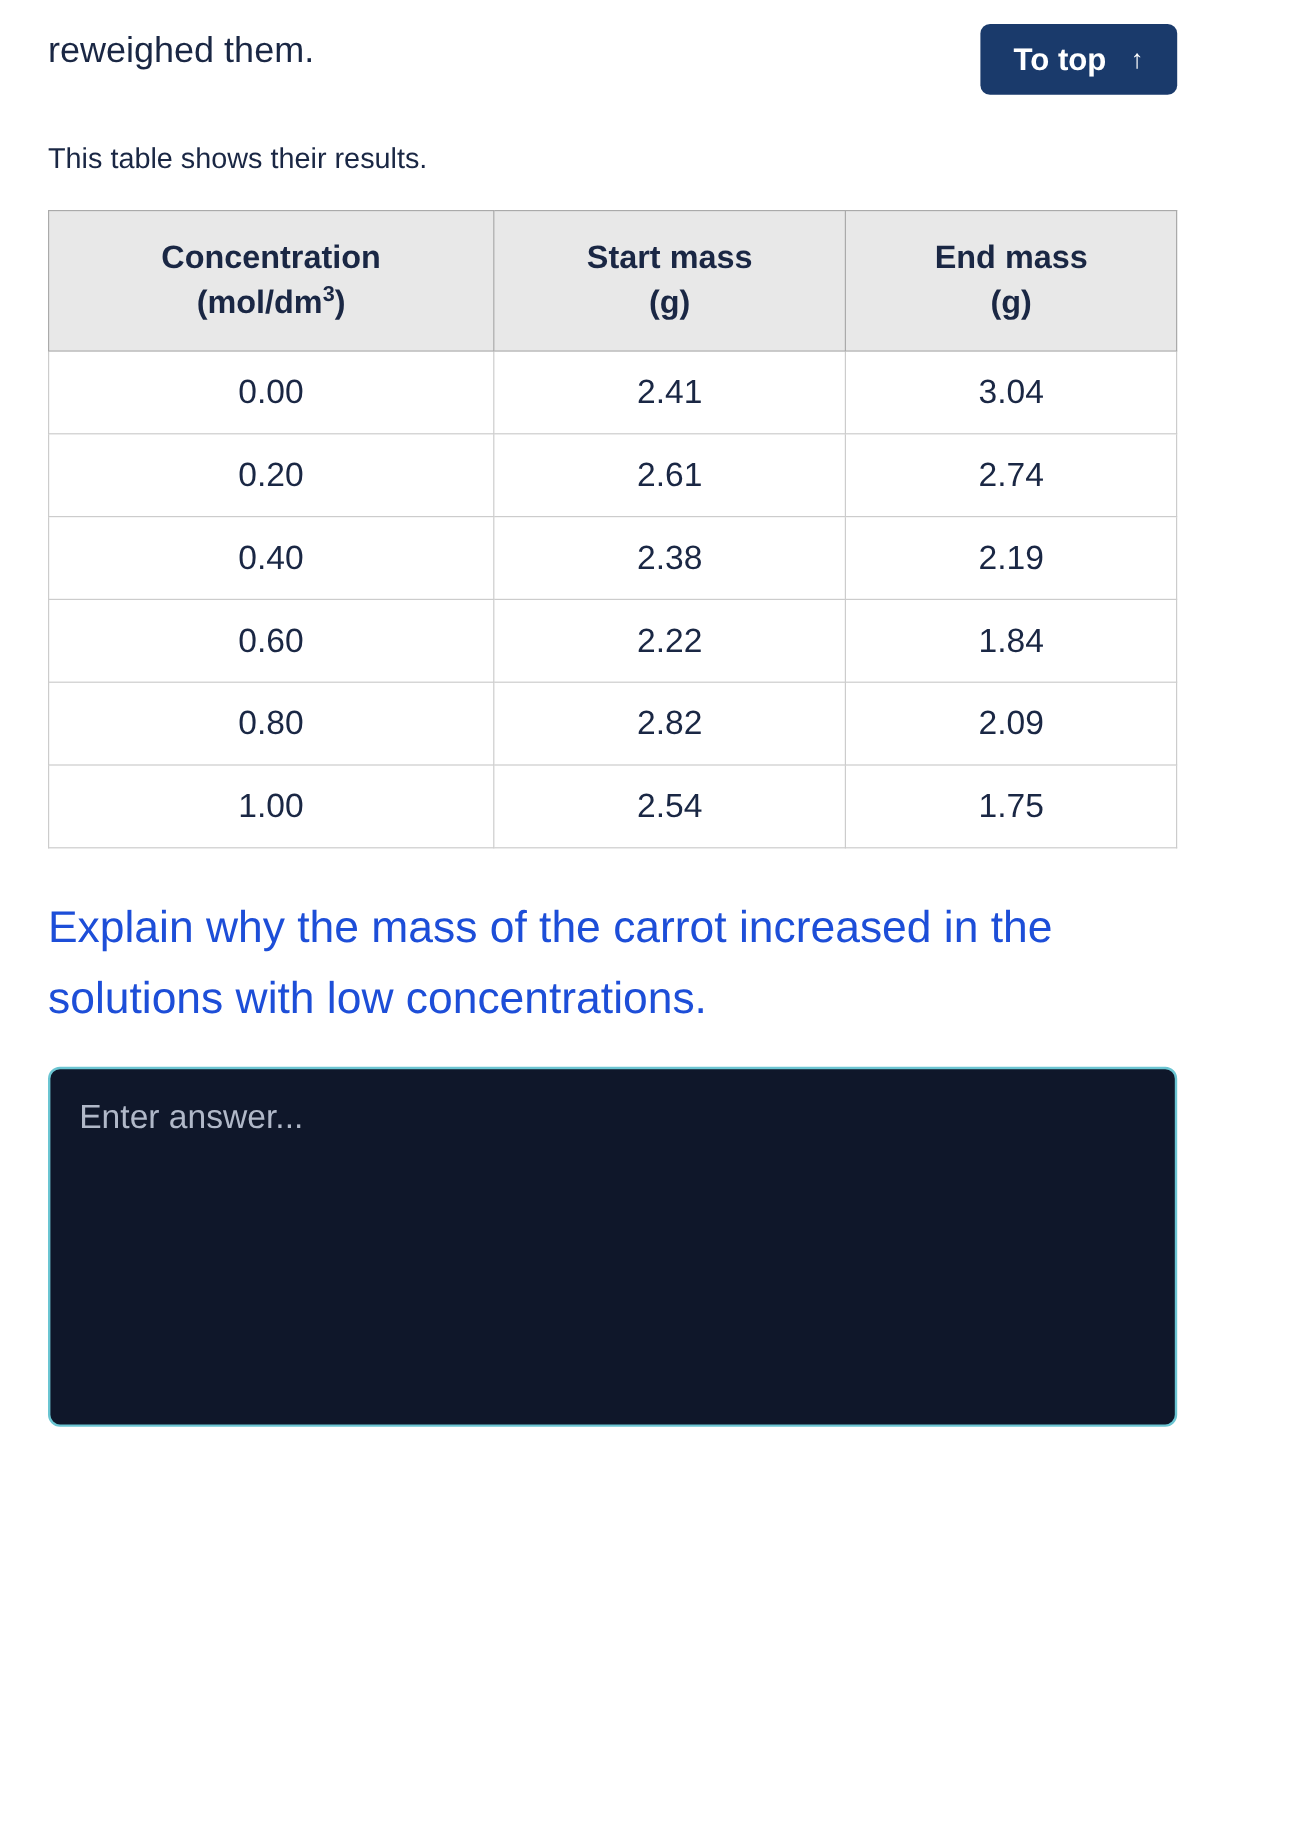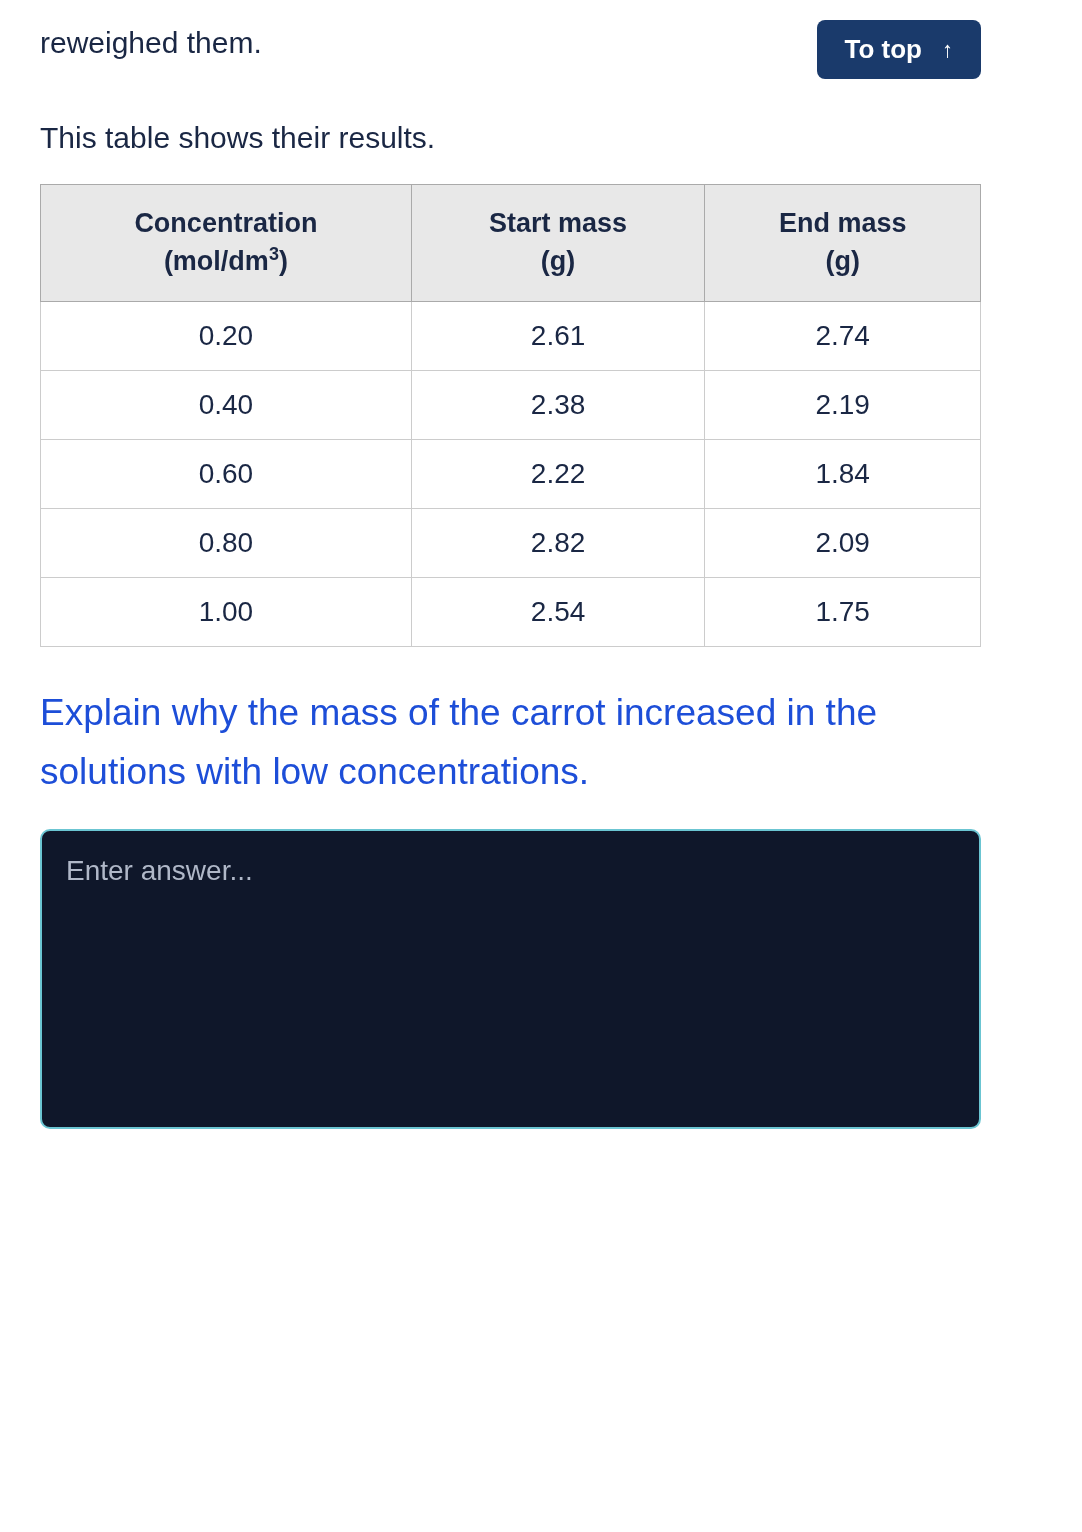--- a/index.html
+++ b/index.html
@@ -55,21 +55,21 @@
       gap: 20px;
       white-space: nowrap;
       flex-shrink: 0;
     }
 
     .to-top-button .arrow-icon {
       font-size: 22px;
     }
 
     .table-intro {
-      font-size: 30px;
+      font-size: 24px;
       color: #1a2744;
       margin-bottom: 24px;
       line-height: 1.5;
     }
 
     .data-table {
       width: 100%;
       border-collapse: collapse;
       border: 1.5px solid #aaaaaa;
       margin-bottom: 36px;
@@ -159,20 +159,25 @@
         </th>
         <th>
           Start mass<br>(g)
         </th>
         <th>
           End mass<br>(g)
         </th>
       </tr>
     </thead>
     <tbody id="table-body">
+    <tr>
+          <td>0.00</td>
+          <td>2.41</td>
+          <td>3.04</td>
+        </tr>
         <tr>
           <td>0.20</td>
           <td>2.61</td>
           <td>2.74</td>
         </tr>
         <tr>
           <td>0.40</td>
           <td>2.38</td>
           <td>2.19</td>
         </tr>

